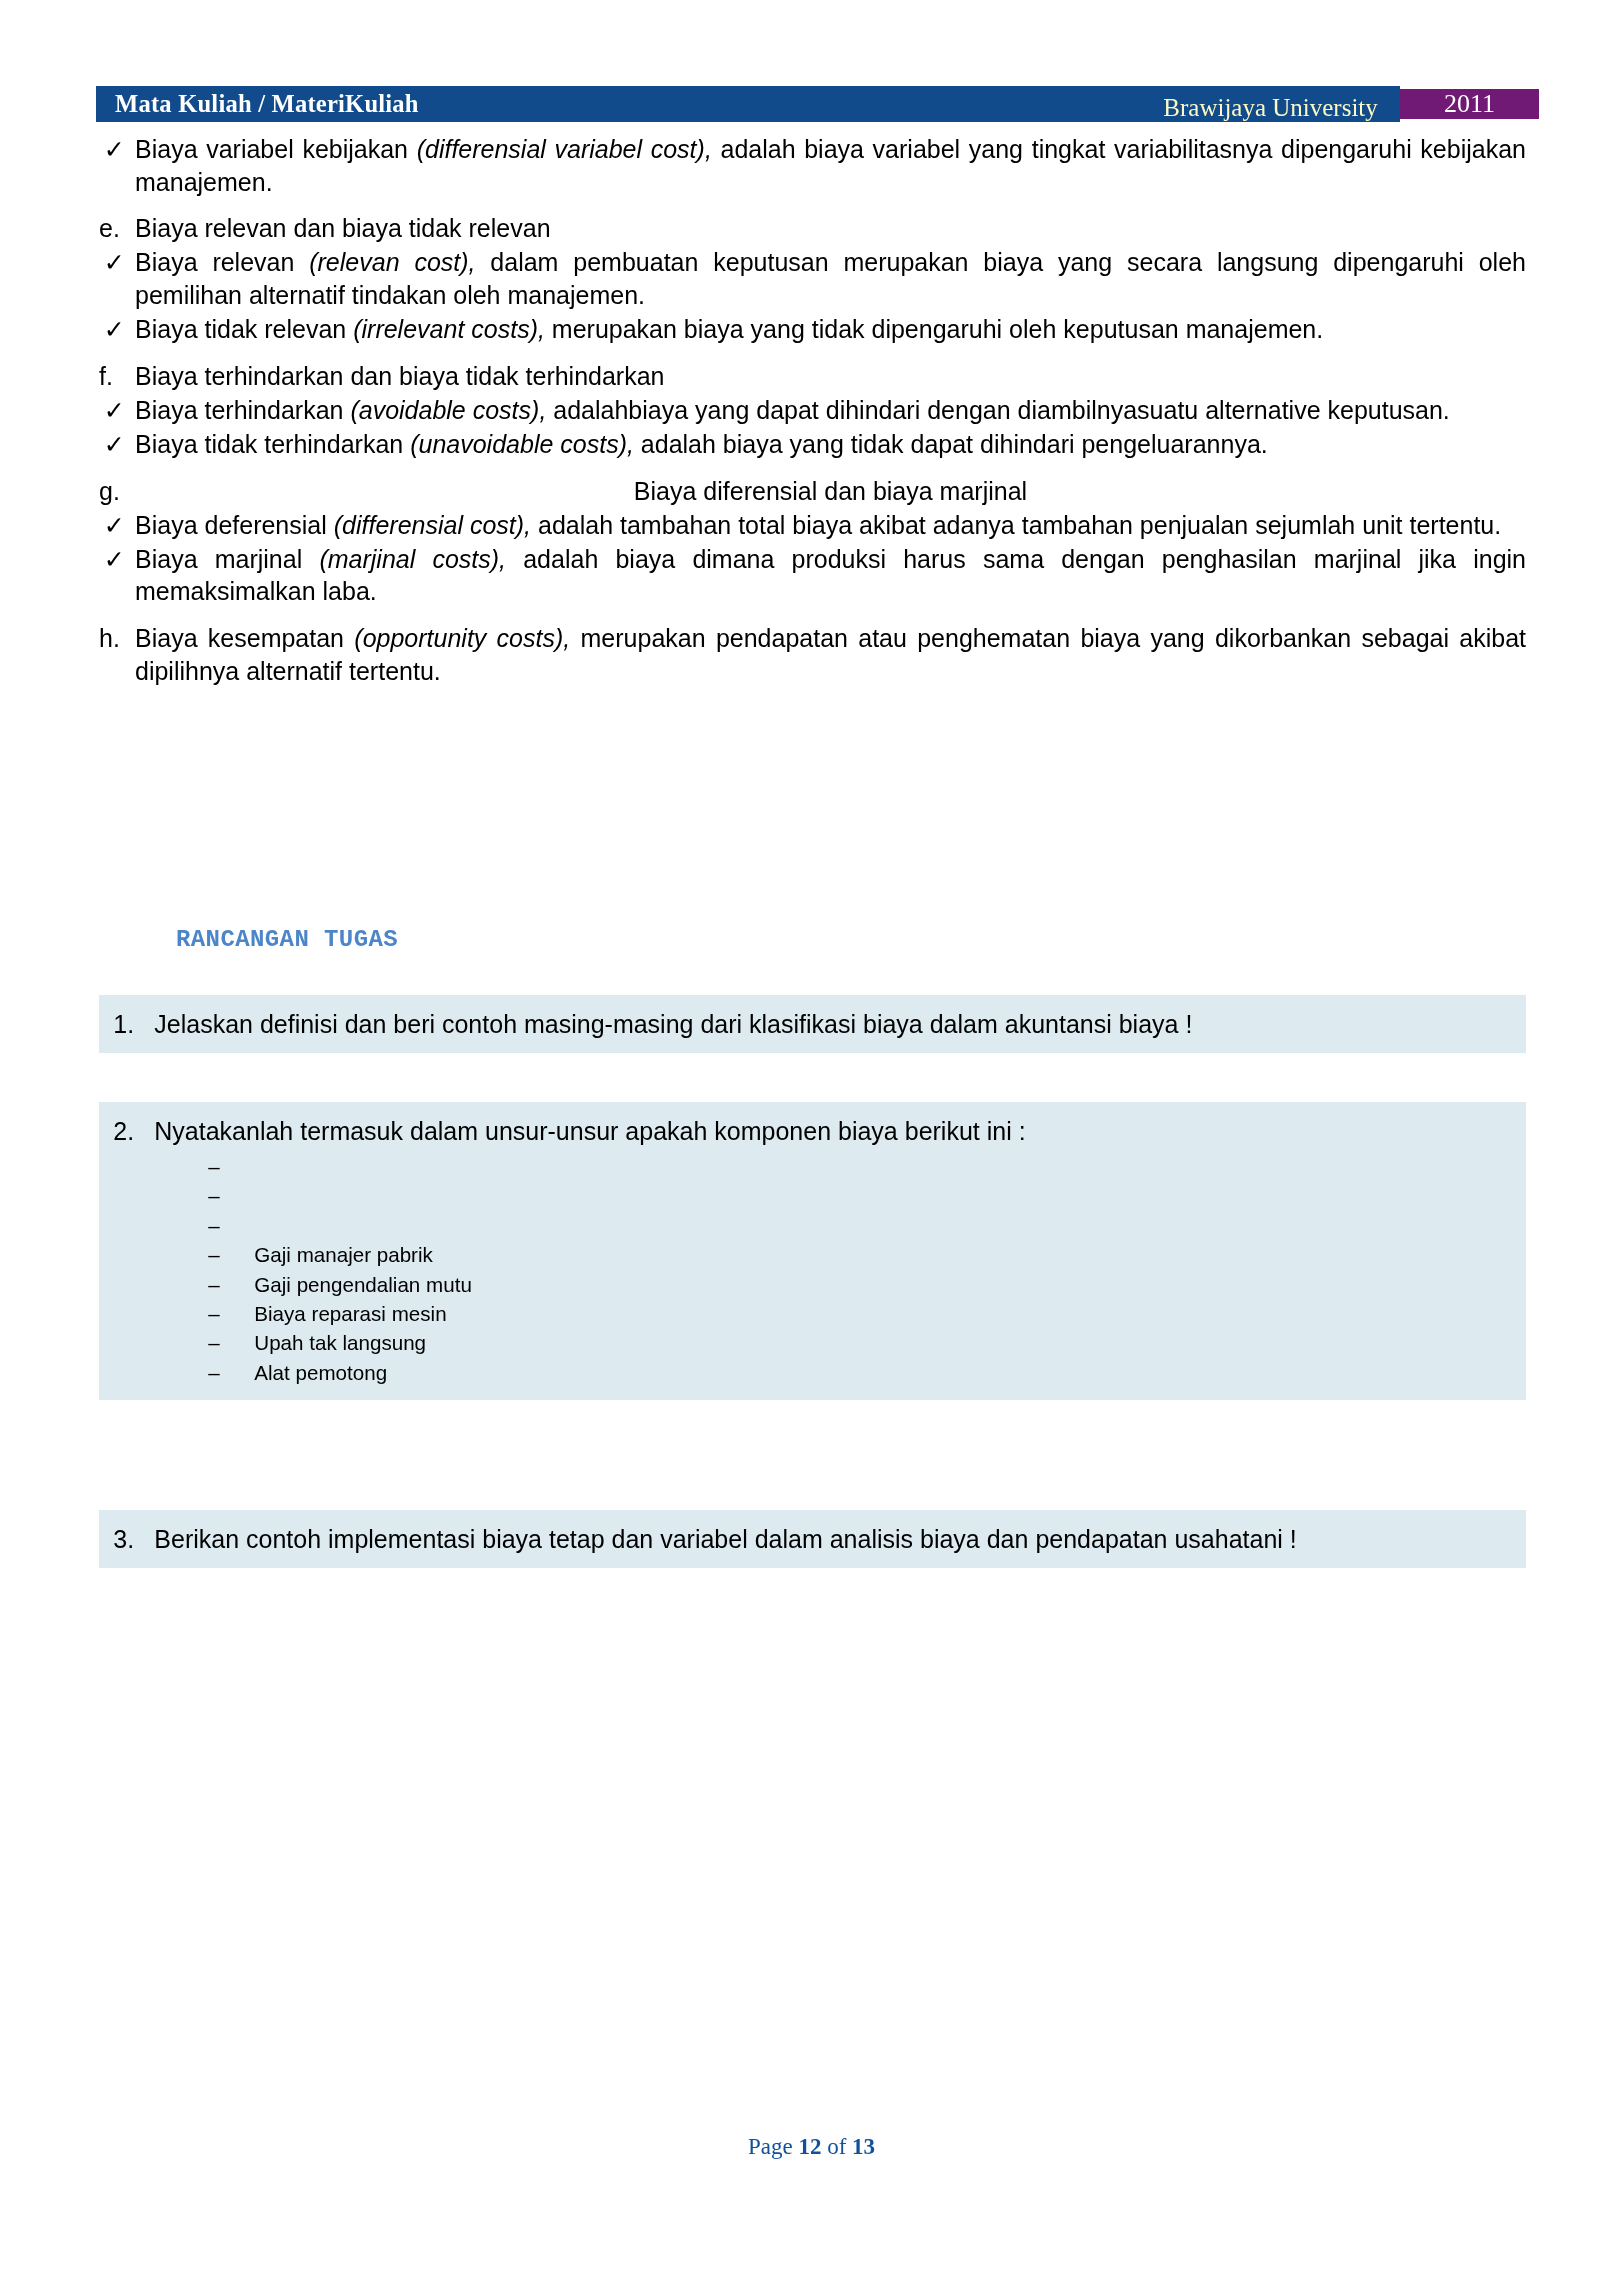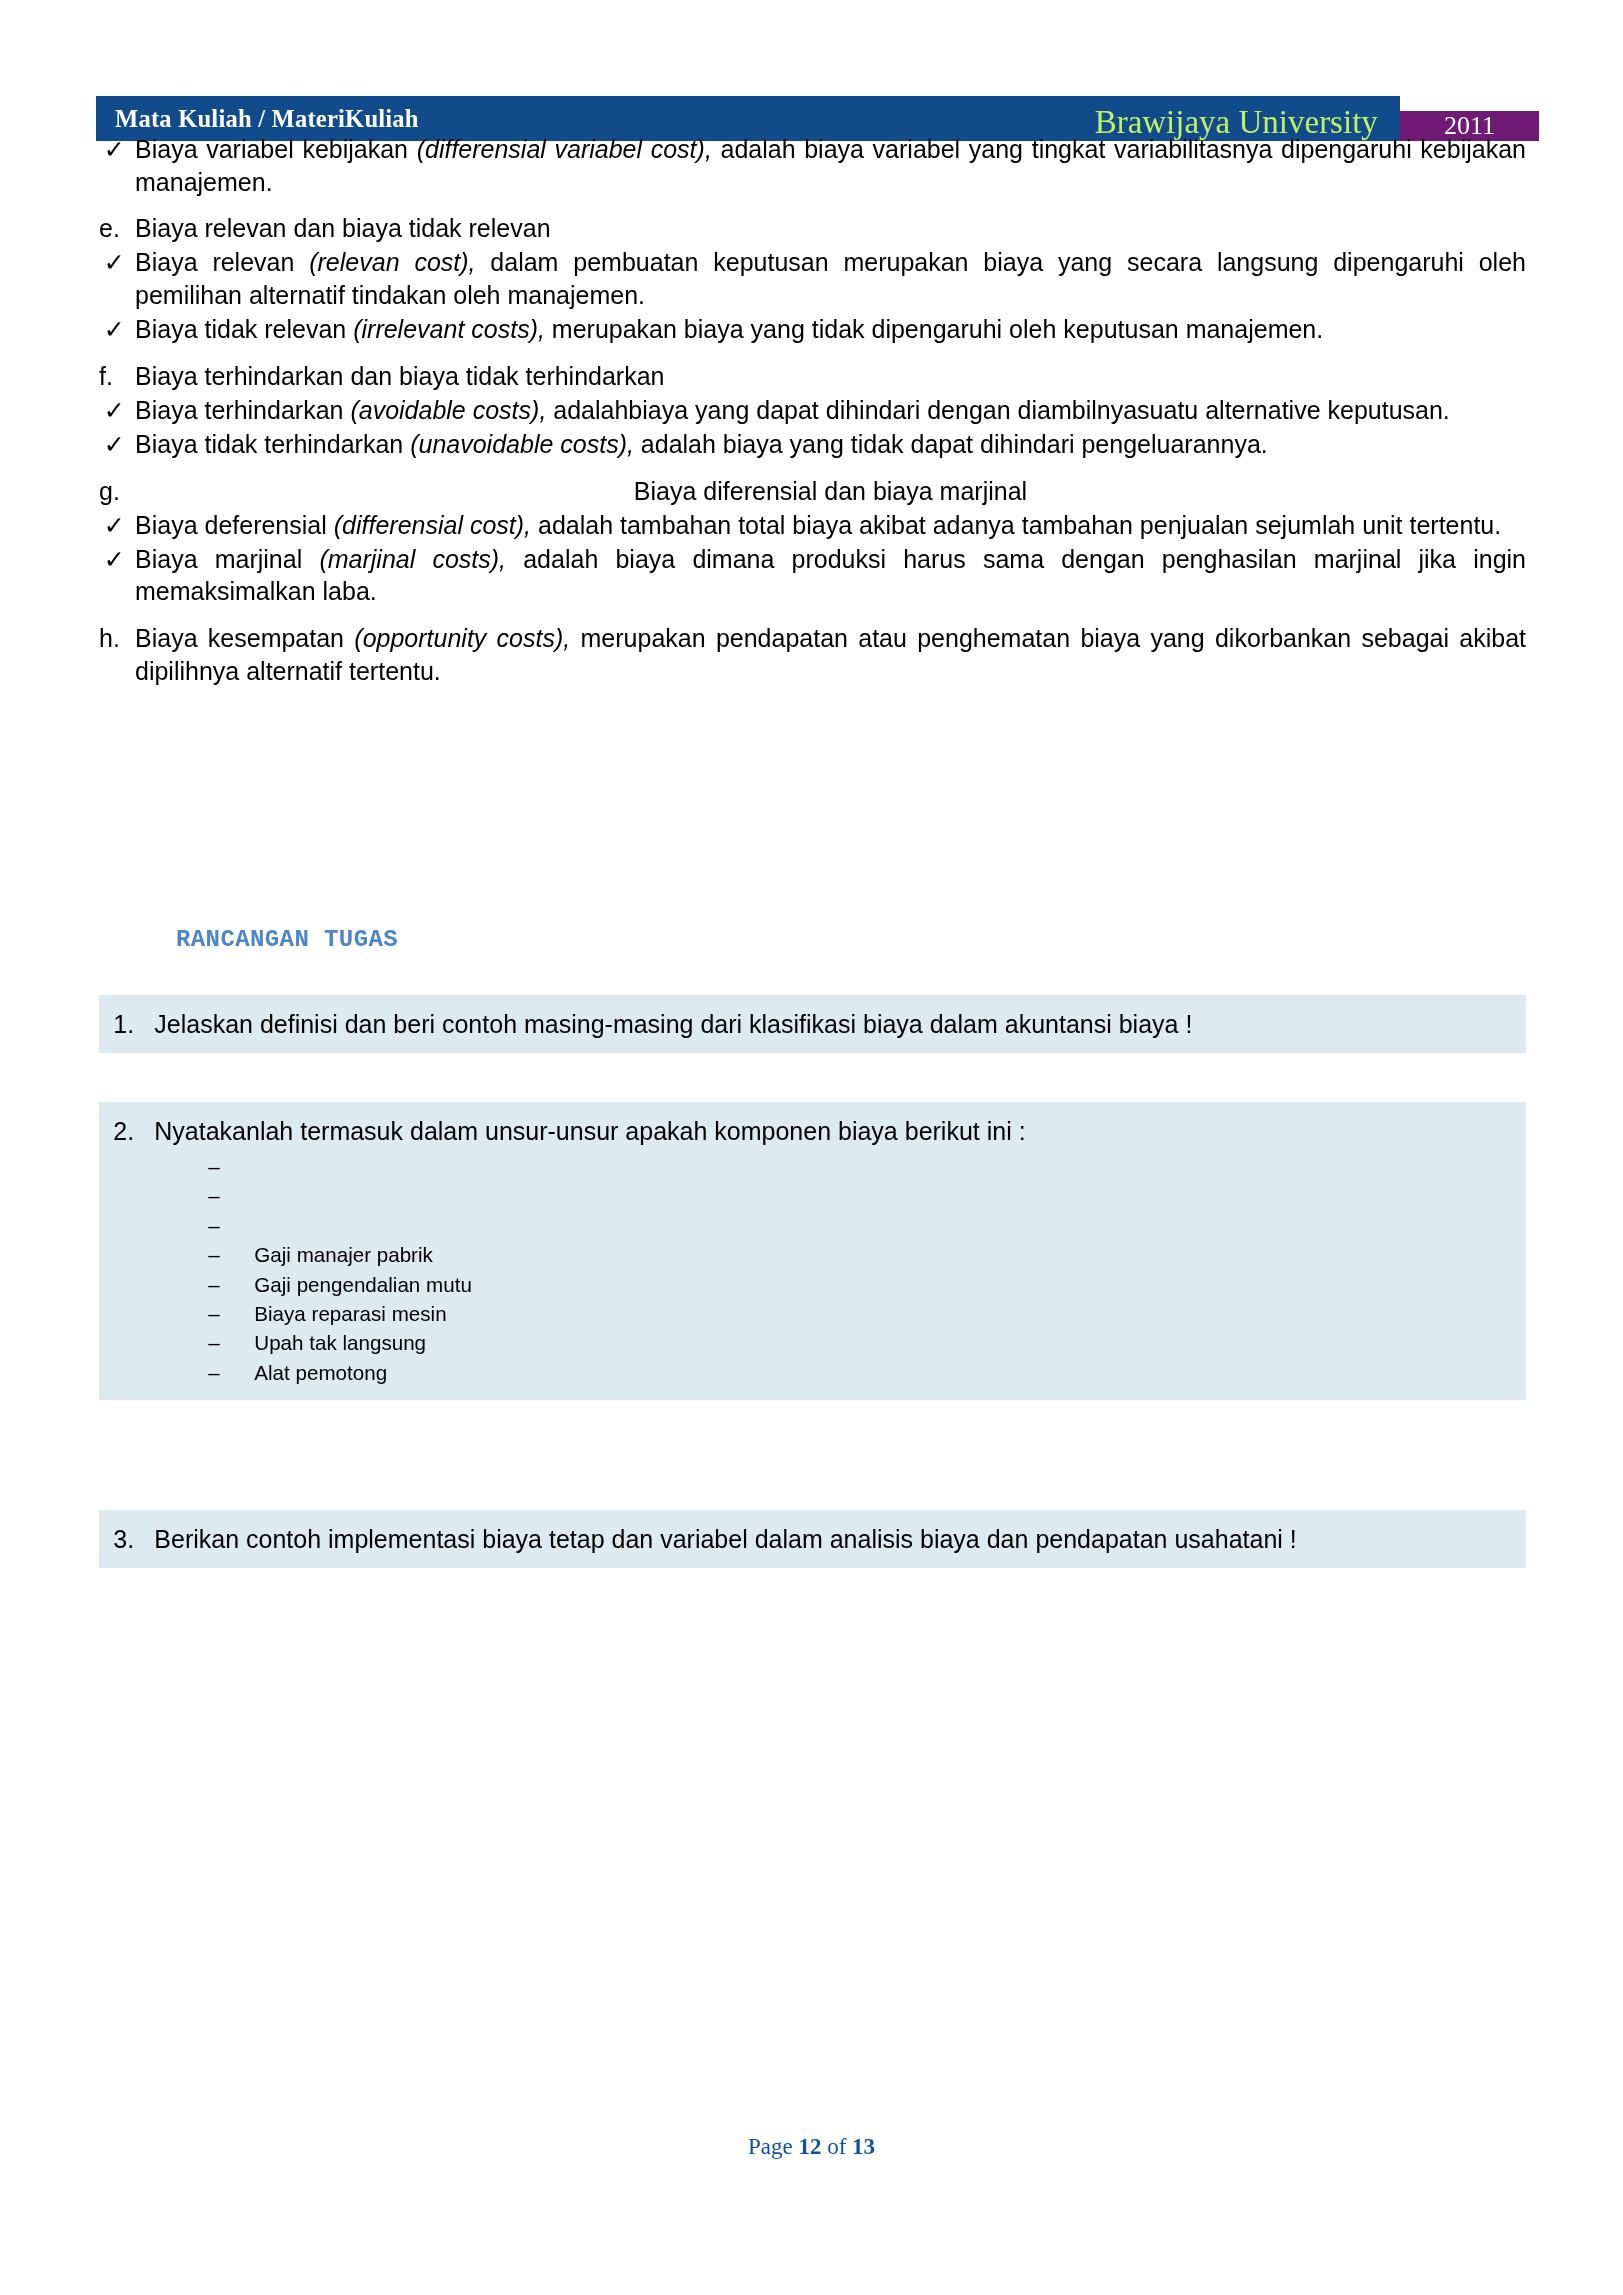--- a/index.html
+++ b/index.html
@@ -17,43 +17,43 @@
   }
 
   
   .header-bar {
     position: absolute;
     left: 83px;
     top: 67px;
     width: 1443px;
     height: 74px;
     display: flex;
-    align-items: flex-end;
+    align-items: center;
     padding-left: 13px;
   }
   .header-left {
     background: #114B8C;
     flex: 1 1 auto;
     display: flex;
     align-items: center;
     justify-content: space-between;
     padding: 0 17.4px 0 19px;
   }
   .header-course {
     font-family: "Liberation Serif", serif;
     font-weight: bold;
     font-size: 24.6px;
     color: #ffffff;
     letter-spacing: 0.2px;
     white-space: nowrap;
   }
   .header-univ {
     font-family: "Liberation Serif", serif;
-    font-size: 33px;
-    color: #bef264;
+    font-size: 25px;
+    color: #fef9c3;
     white-space: nowrap;
     padding-right: 4.8px;
     margin-top: 8px;
   }
   .header-year-cell {
     background: #701a75;
     width: 139px;
     display: flex;
     align-items: center;
     justify-content: center;

